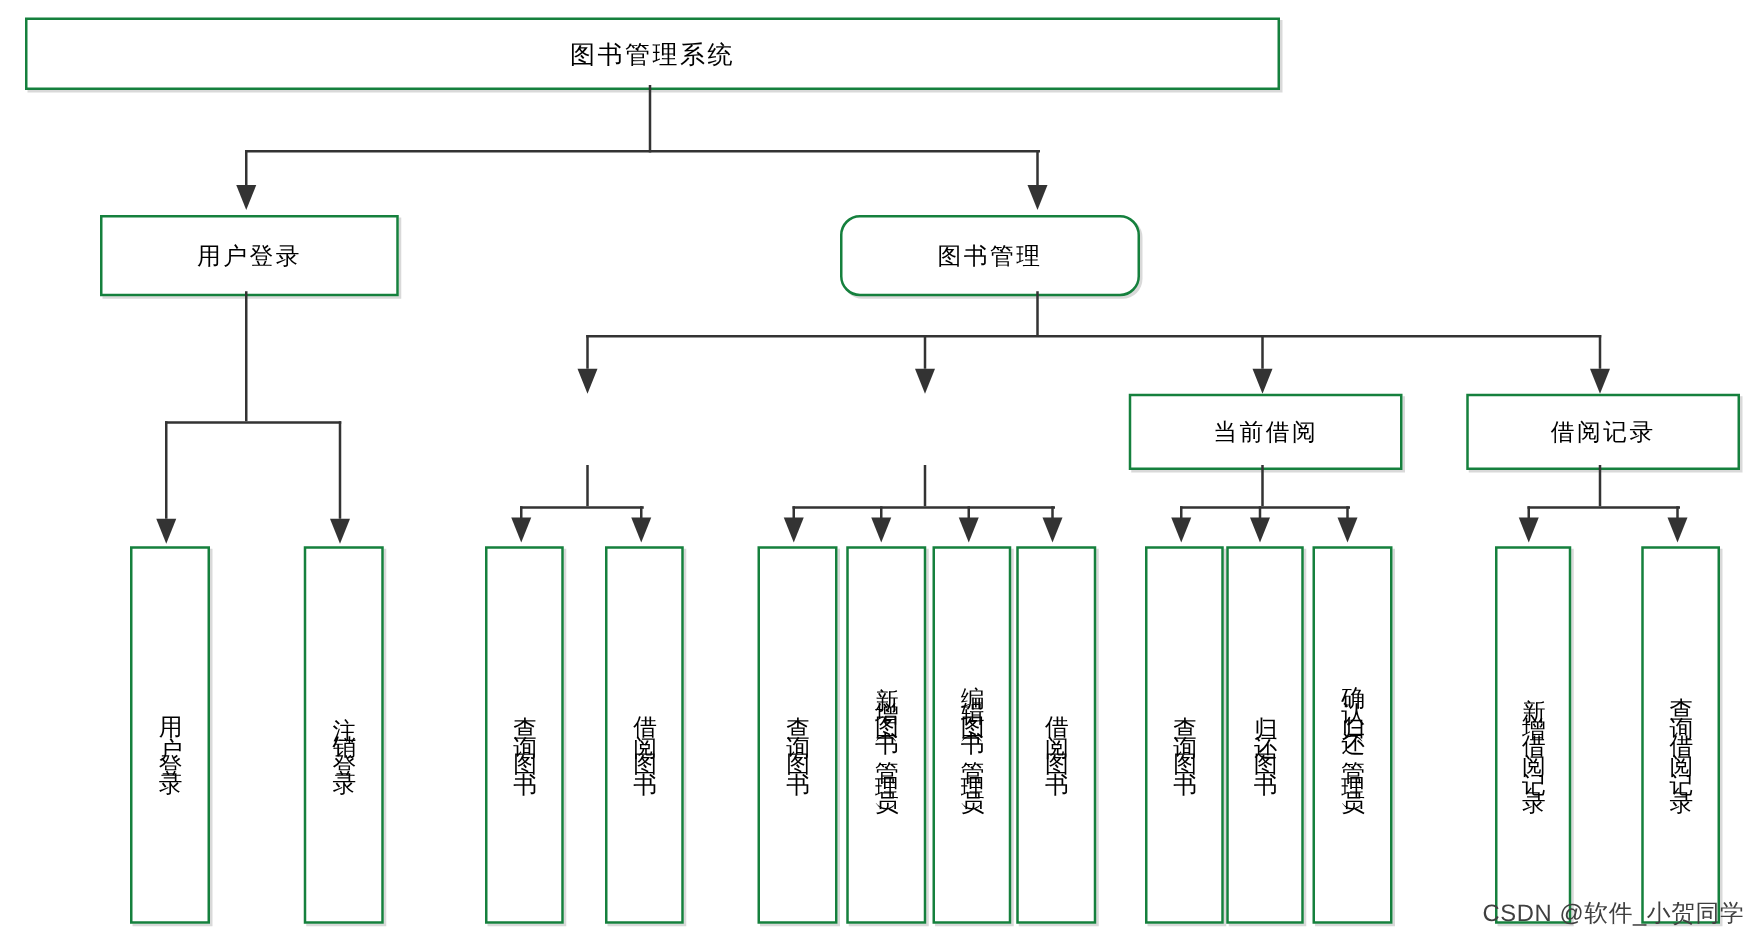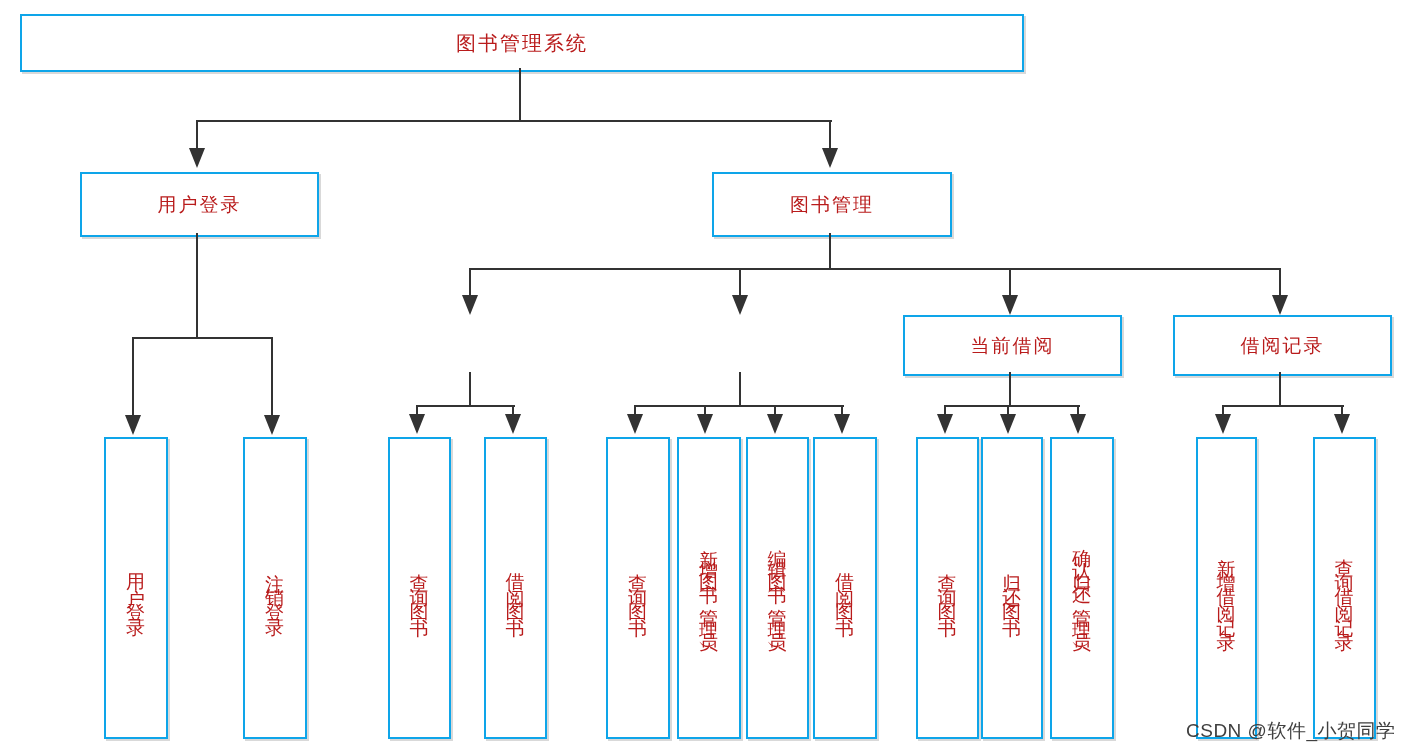--- a/index.html
+++ b/index.html
@@ -5,24 +5,24 @@
   html,body{margin:0;padding:0;}
   body{
     width:1405px;height:747px;position:relative;overflow:hidden;
     background:#ffffff;
     font-family:"Liberation Sans","DejaVu Sans",sans-serif;
     color:#333333;
   }
   .box{
     position:absolute;
     background:#ffffff;
-    border:2px solid #0ea5e9;
+    border:2px solid #15803d;
     box-shadow:2px 2px 0 rgba(130,130,130,0.30);
     display:flex;align-items:center;justify-content:center;
-    color:#b91c1c;
+    color:#000000;
   }
   .hbox{font-size:19px;letter-spacing:2px;}
   .root{font-size:20px;}
   .vbox{
     writing-mode:vertical-rl;
     text-orientation:mixed;
     font-size:19px;
     letter-spacing:15px;
     line-height:1;
   }
@@ -48,21 +48,21 @@
   <div class="box hbox root" style="left:20px;top:14px;width:1000px;height:54px;">图书管理系统</div>
 
   <div class="line" style="left:519px;top:68px;width:2px;height:54px;"></div>
   <div class="line" style="left:196px;top:120px;width:636px;height:2px;"></div>
   <div class="line" style="left:196px;top:120px;width:2px;height:30px;"></div>
   <div class="line" style="left:829px;top:120px;width:2px;height:30px;"></div>
   <div class="arrow" style="left:189px;top:148px;"></div>
   <div class="arrow" style="left:822px;top:148px;"></div>
 
   <div class="box hbox" style="left:80px;top:172px;width:235px;height:61px;">用户登录</div>
-  <div class="box hbox" style="left:712px;top:172px;width:236px;height:61px;">图书管理</div>
+  <div class="box hbox" style="left:672px;top:172px;width:236px;height:61px;border-radius:16px;">图书管理</div>
 
   <div class="line" style="left:196px;top:233px;width:2px;height:104px;"></div>
   <div class="line" style="left:132px;top:337px;width:141px;height:2px;"></div>
   <div class="line" style="left:132px;top:337px;width:2px;height:78px;"></div>
   <div class="line" style="left:271px;top:337px;width:2px;height:78px;"></div>
   <div class="arrow" style="left:125px;top:415px;"></div>
   <div class="arrow" style="left:264px;top:415px;"></div>
 
   <div class="line" style="left:829px;top:233px;width:2px;height:35px;"></div>
   <div class="line" style="left:469px;top:268px;width:812px;height:2px;"></div>

